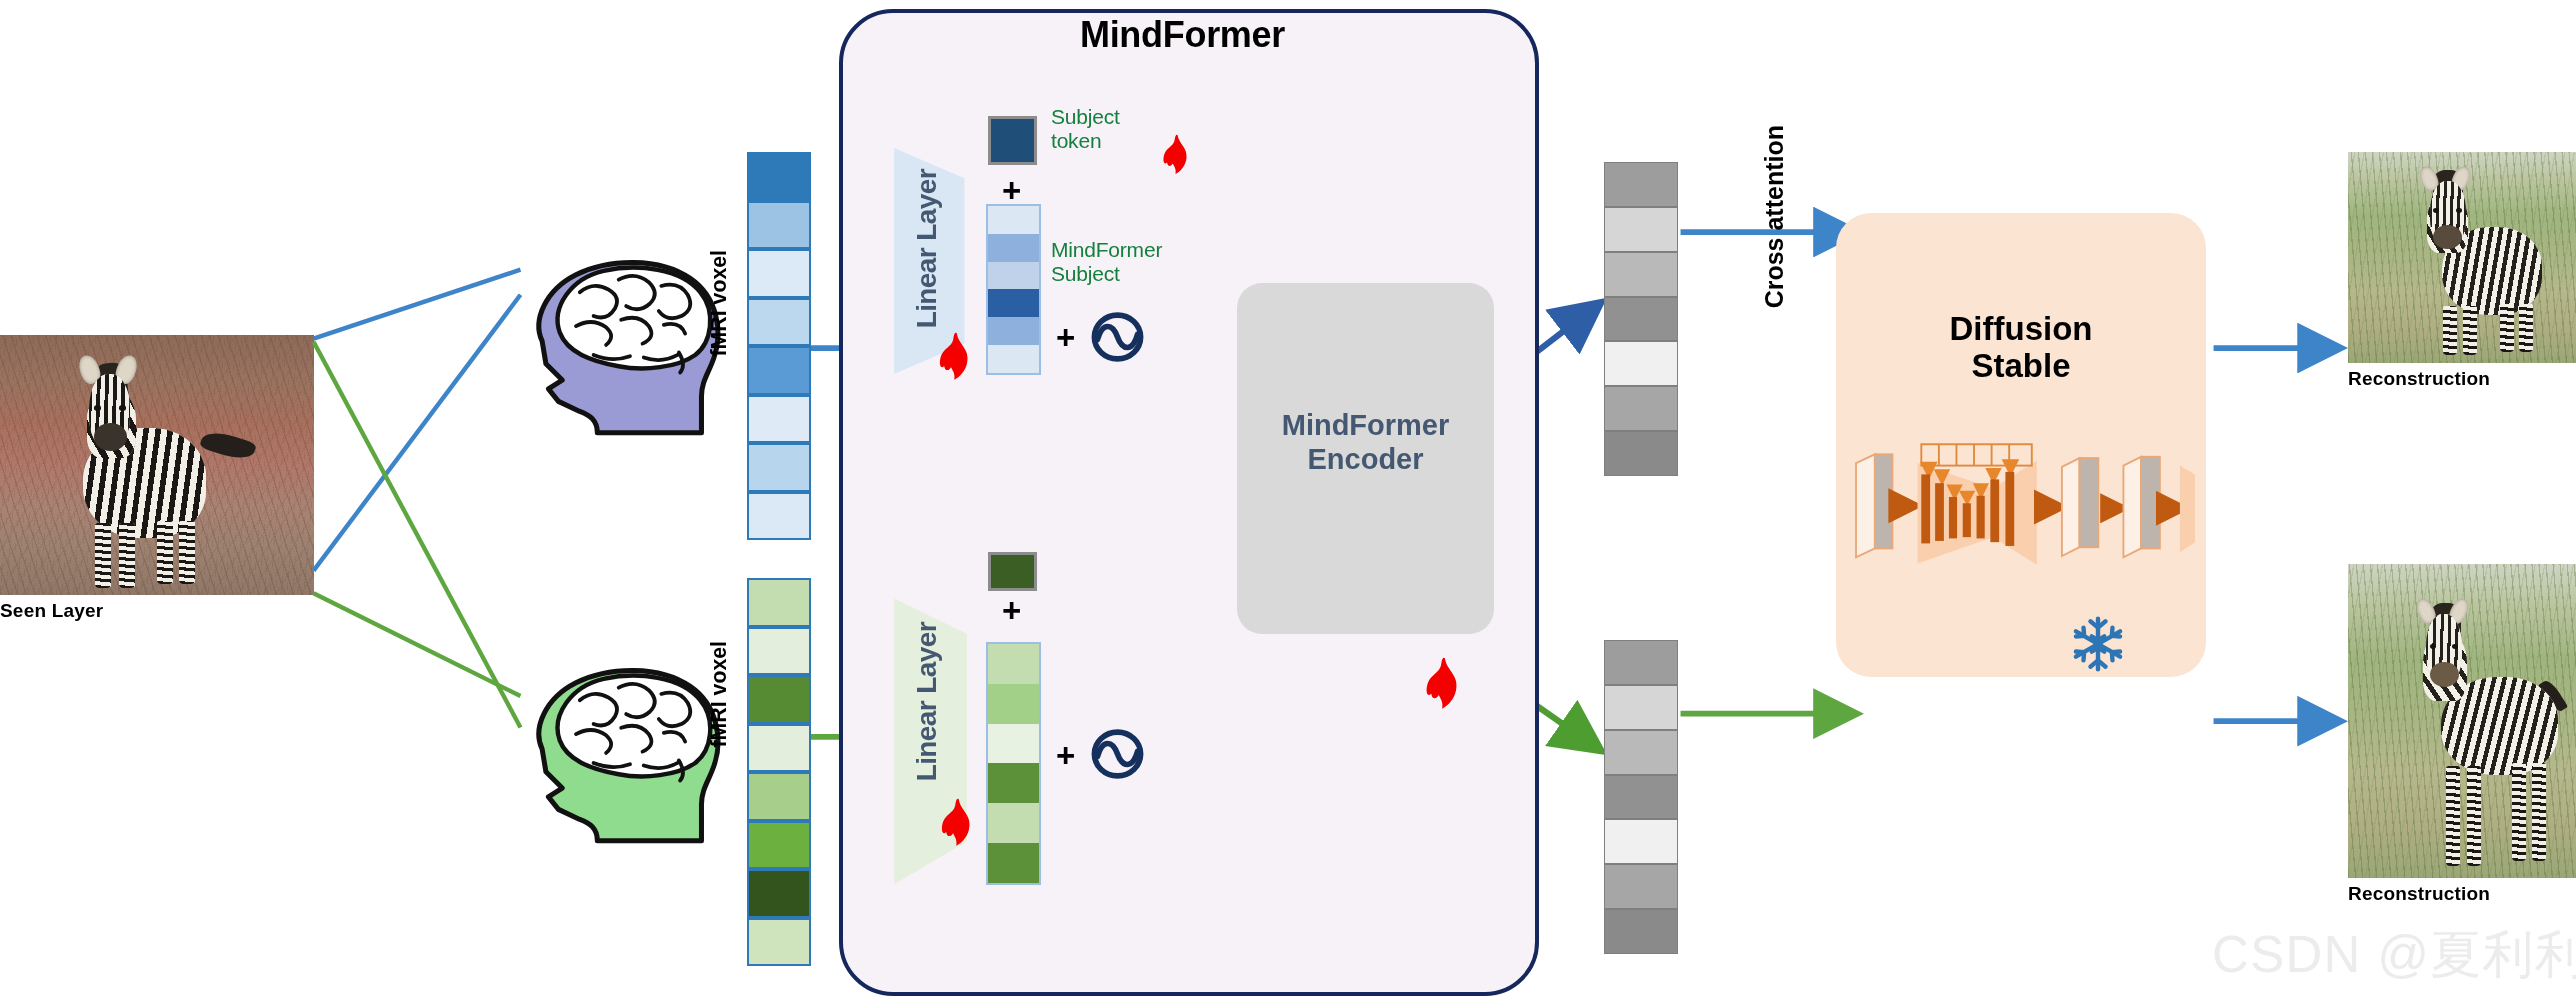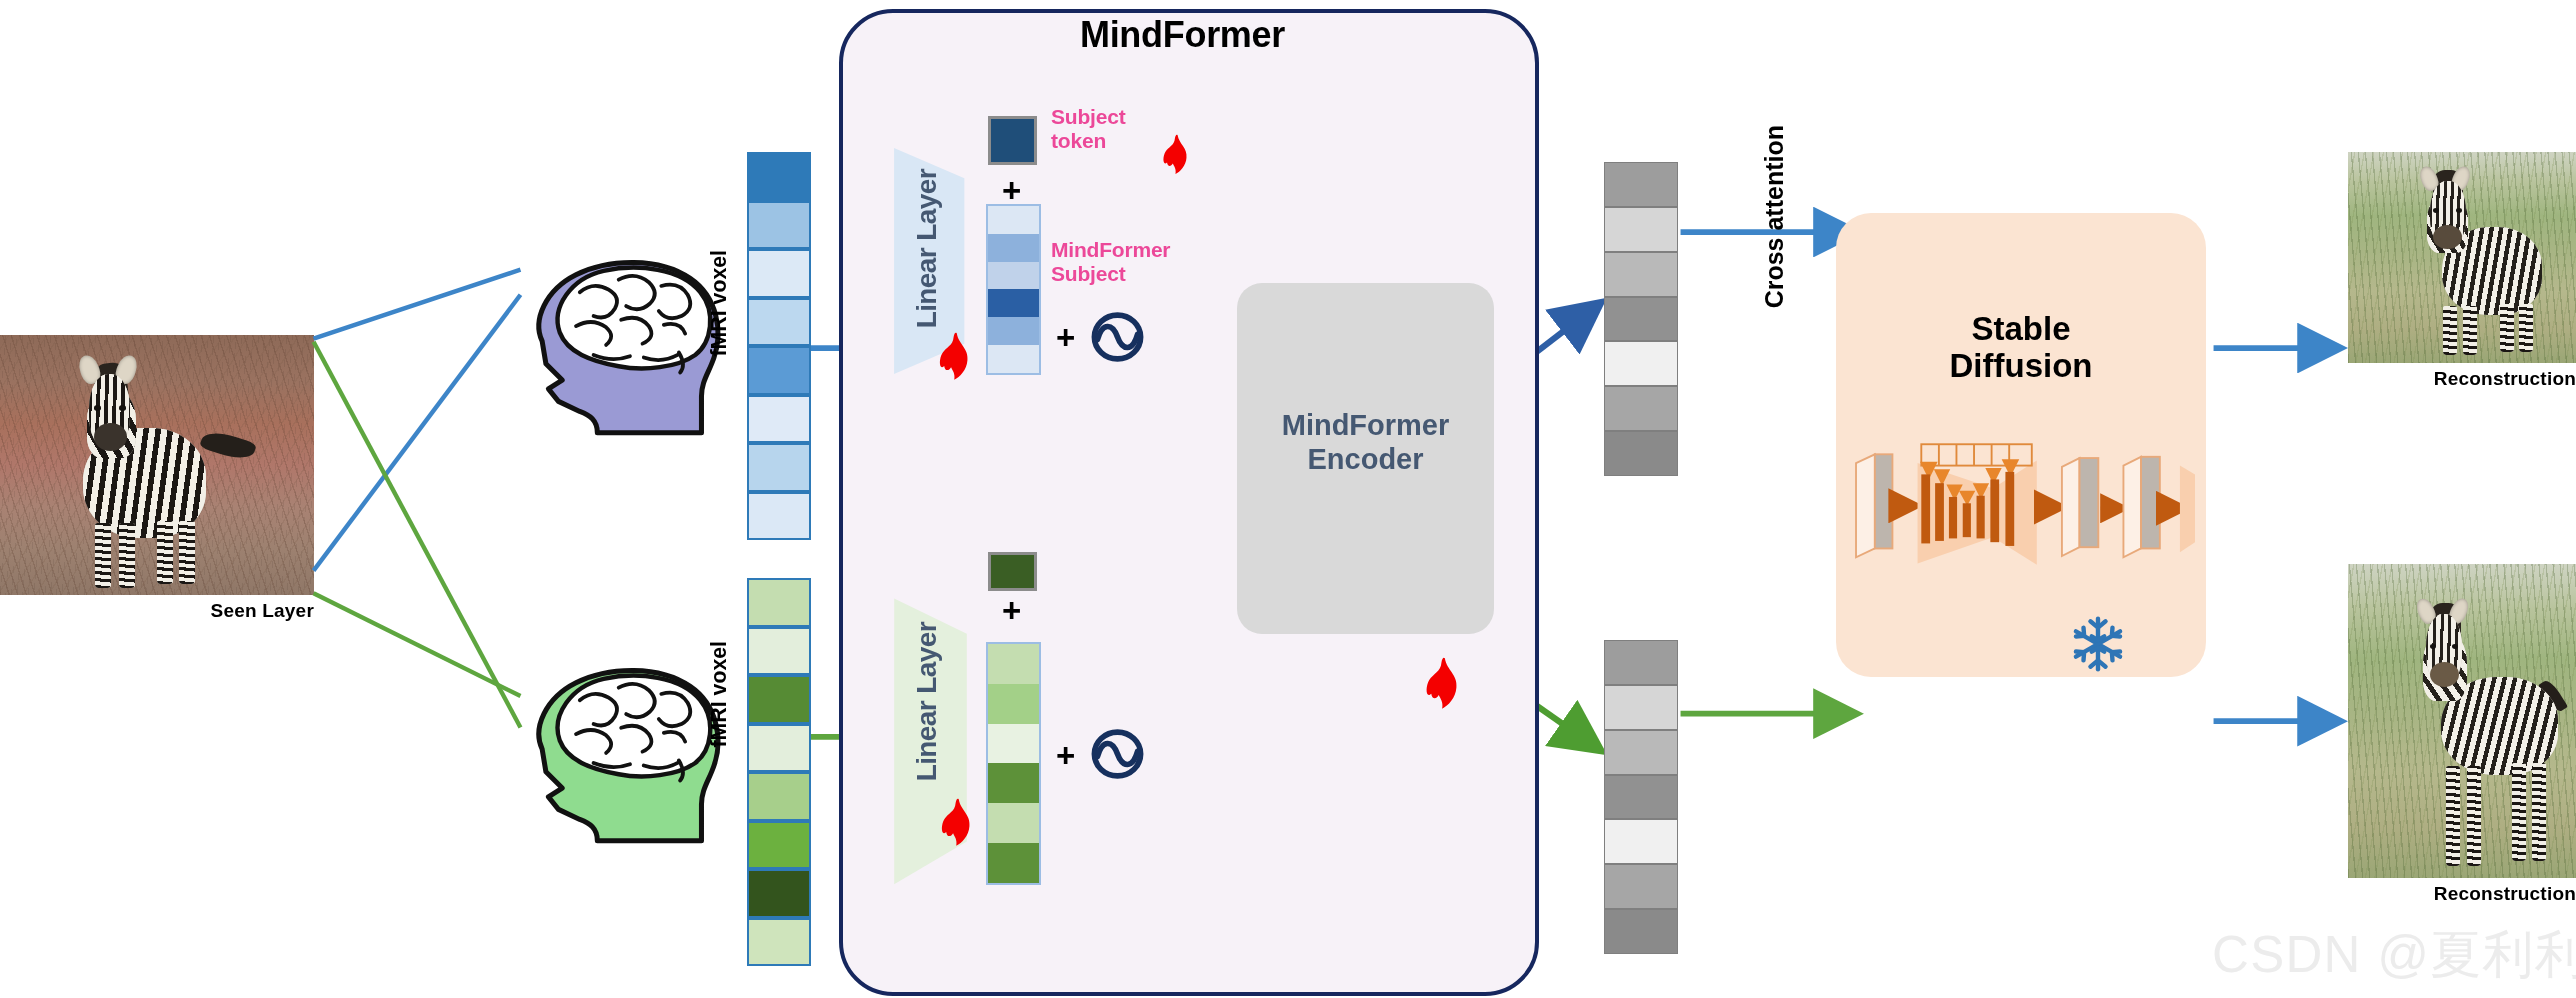--- a/index.html
+++ b/index.html
@@ -3,21 +3,21 @@
 <meta charset="utf-8">
 <style>
   html,body{margin:0;padding:0;background:#ffffff;}
   body{width:2576px;height:999px;position:relative;overflow:hidden;
        font-family:"Liberation Sans",sans-serif;}
   .abs{position:absolute;}
 
   
   #seen-image-fig{left:0px;top:335px;width:314px;height:260px;}
   .photo{width:100%;height:100%;position:relative;overflow:hidden;}
-  .cap{font-weight:bold;font-size:19px;color:#000;text-align:right;
+  .cap{font-weight:bold;font-size:19px;color:#000;text-align:left;
        margin-top:5px;letter-spacing:0.2px;}
 
   
   .zb-bg{position:absolute;inset:0;}
   .zb-savanna{background:
       linear-gradient(180deg,#8e6a58 0%,#9a7260 18%,#a8705c 34%,#b0776a 50%,#a98273 66%,#9d8170 82%,#8f7767 100%);}
   .zb-green{background:
       linear-gradient(180deg,#cfd4c3 0%,#b9c49d 14%,#9fb57f 30%,#a8b584 48%,#b5b88c 66%,#aeae82 84%,#9aa675 100%);}
   .zb-twigs{position:absolute;inset:0;opacity:.5;
     background-image:
@@ -70,21 +70,21 @@
   #mindformer-title{left:1013px;top:14px;width:339px;text-align:center;
       font-size:36px;font-weight:bold;color:#000;letter-spacing:-0.3px;}
 
   .lin-tr{position:absolute;}
   .lin-label{position:absolute;font-weight:bold;font-size:28px;color:#455872;
       writing-mode:vertical-rl;transform:rotate(180deg);white-space:nowrap;
       letter-spacing:-0.6px;}
 
   .token-sq{position:absolute;box-sizing:border-box;border:3.8px solid #8c8c8c;}
   .plus{position:absolute;font-weight:bold;font-size:33px;color:#000;line-height:1;}
-  .side-label{position:absolute;font-weight:bold;font-size:21px;color:#ec4899;
+  .side-label{position:absolute;font-weight:normal;font-size:21px;color:#15803d;
       line-height:1.12;letter-spacing:-0.2px;}
 
   #encoder-box{left:1237px;top:283px;width:257px;height:351px;
       background:#d9d9d9;border-radius:25px;}
   #encoder-label{left:1237px;top:408px;width:257px;text-align:center;
       font-size:29px;font-weight:bold;color:#455872;line-height:1.18;}
 
   
   #sd-panel{left:1836px;top:213px;width:370px;height:464px;
       background:#fbe4d2;border-radius:35px;}
@@ -370,22 +370,22 @@
   <div class="vcell" style="background:#919191;border:1.9px solid #7f7f7f;"></div>
   <div class="vcell" style="background:#f0f0f0;border:1.9px solid #7f7f7f;"></div>
   <div class="vcell" style="background:#a6a6a6;border:1.9px solid #7f7f7f;"></div>
   <div class="vcell" style="background:#8a8a8a;border:1.9px solid #7f7f7f;"></div>
 </div>
 
 <div class="abs" id="cross-attention-label">Cross attention</div>
 
 <div class="abs" id="sd-panel"></div>
 <div class="abs" id="sd-title">
+  <div>Diffusion</div>
   <div>Stable</div>
-  <div>Diffusion</div>
 </div>
 
 <div class="abs" style="left:1851px;top:414px;width:344px;height:176px;">
   <svg width="344" height="176" viewBox="0 0 548 280">
 
     <g>
       <polygon points="8,78 38,64 38,214 8,228" fill="#fdf0e6" stroke="#e8a97a" stroke-width="3"></polygon>
       <rect x="38" y="64" width="28" height="150" fill="#bdb5ad" stroke="#e8a97a" stroke-width="3"></rect>
     </g>
     <path d="M68,146 L98,146" stroke="#c05a10" stroke-width="7" marker-end="url(#ao)"></path>

